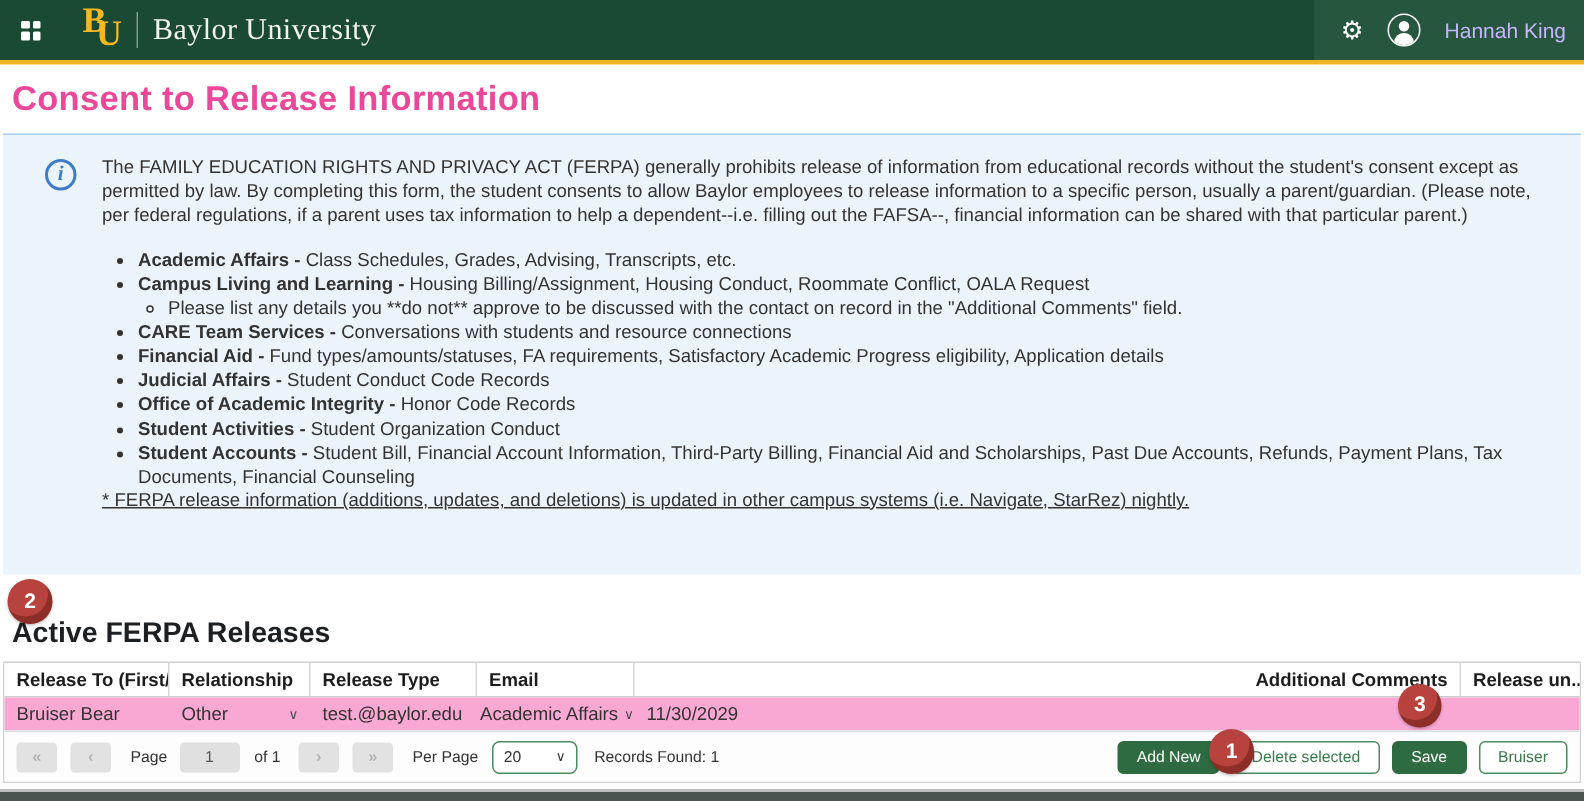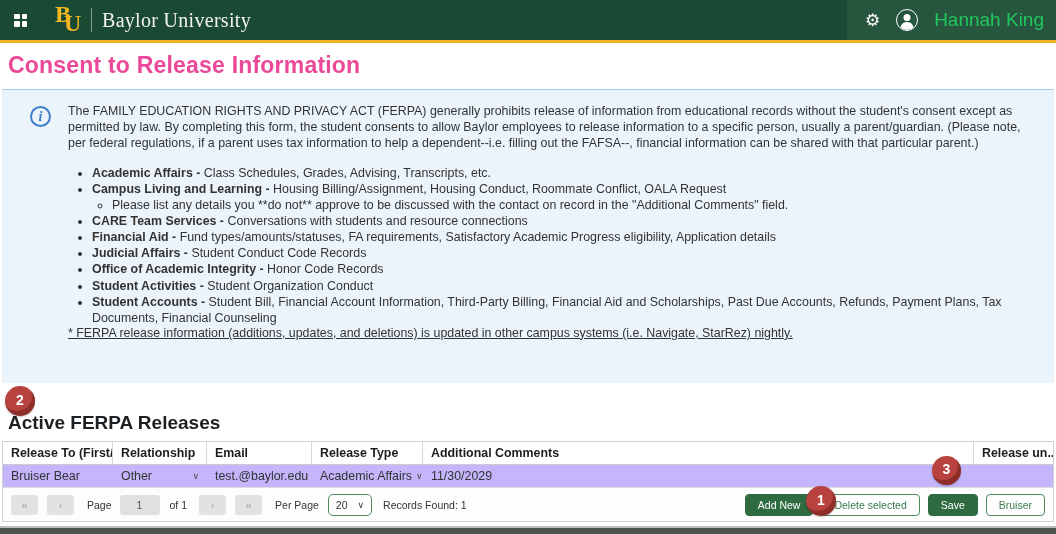--- a/index.html
+++ b/index.html
@@ -31,21 +31,21 @@
     height: 40px; background: #27563e; display: flex; align-items: center;
     padding: 0 12px 0 18px; gap: 16px;
   }
   .gear { color: #ffffff; font-size: 17px; line-height: 1; cursor: pointer; }
   .avatar { width: 22px; height: 22px; border: 1.5px solid #ffffff; border-radius: 50%;
             position: relative; overflow: hidden; cursor: pointer; }
   .avatar .head { position: absolute; left: 50%; top: 4px; transform: translateX(-50%);
                   width: 7px; height: 7px; background: #ffffff; border-radius: 50%; }
   .avatar .torso { position: absolute; left: 50%; top: 12px; transform: translateX(-50%);
                    width: 13px; height: 9px; background: #ffffff; border-radius: 6px 6px 0 0; }
-  .username { color: #22c55e; font-size: 19px; white-space: nowrap; }
+  .username { color: #c4b5fd; font-size: 14px; white-space: nowrap; }
   .goldbar { position: absolute; top: 40px; left: 0; width: 100%; height: 3px; background: #f0b323; }
 
   
   .page-title {
     position: absolute; top: 52px; left: 8px;
     font-size: 23px; font-weight: bold; color: #ec4899; letter-spacing: .2px;
   }
 
   
   .info-box {
@@ -84,25 +84,25 @@
     position: absolute; top: 412px; left: 8px;
     font-size: 19px; font-weight: bold; color: #1c2023;
   }
 
   
   .grid-wrap { position: absolute; top: 441px; left: 2px; right: 2px; border: 1px solid #d2d2d2; background: #ffffff; }
   .trow { display: flex; width: 100%; font-size: 12.4px; }
   .thead { background: #ffffff; font-weight: bold; color: #1d1d1d; border-bottom: 1px solid #cccccc; }
   .thead .cell { padding: 4px 8px; height: 22px; border-right: 1px solid #d6d6d6; white-space: nowrap; overflow: hidden; }
   .thead .cell:last-child { border-right: none; }
-  .tdata { background: #c4b5fd; color: #333333; cursor: pointer; }
+  .tdata { background: #f9a8d4; color: #333333; cursor: pointer; }
   .tdata .cell { padding: 4px 8px; height: 22px; white-space: nowrap; overflow: hidden;
                  display: flex; align-items: center; justify-content: space-between; }
   .c1 { width: 110px; } .c2 { width: 94px; } .c3 { width: 105px; }
-  .c4 { width: 111px; } .c5 { flex: 1; } .c6 { width: 79px; }
+  .c4 { width: 111px; } .c5 { flex: 1; text-align: right; } .c6 { width: 79px; }
   .chev { font-size: 9px; color: #4a4a4a; margin-left: 4px; }
 
   
   .toolbar {
     display: flex; align-items: center; height: 34px; background: #fdfdfd;
     border-top: 1px solid #dddddd; padding: 0 8px; font-size: 10.5px; color: #333333;
   }
   .pgbtn {
     width: 27px; height: 20px; background: #e2e2e2; border: none; border-radius: 3px;
     color: #b3b3b3; font-size: 11px; font-weight: bold; margin-right: 9px; cursor: pointer;
@@ -110,21 +110,21 @@
   }
   .pg-label { margin: 0 8px 0 4px; }
   .pg-input {
     width: 40px; height: 20px; background: #e0e0e0; border: none; border-radius: 3px;
     text-align: center; font-size: 10.5px; color: #555555; margin-right: 10px;
   }
   .pg-of { margin-right: 12px; }
   .perpage-label { margin: 0 9px 0 4px; }
   .perpage-select {
     height: 22px; border: 1.5px solid #4c8a5f; border-radius: 5px; background: #ffffff;
-    display: inline-flex; align-items: center; padding: 5px 7px; gap: 6px;
+    display: inline-flex; align-items: center; padding: 5px 7px; gap: 19px;
     font-size: 10.5px; color: #333; margin-right: 11px; cursor: pointer;
   }
   .perpage-select .chev { color: #333; }
   .records { white-space: nowrap; }
   .toolbar .flexfill { flex: 1; }
   .act-btn {
     height: 22px; border-radius: 4px; font-size: 10.5px; padding: 0 12px; margin-left: 8px;
     cursor: pointer; display: inline-flex; align-items: center; justify-content: center;
     font-family: "Liberation Sans", "DejaVu Sans", sans-serif;
   }
@@ -190,22 +190,22 @@
       <p class="footnote">* FERPA release information (additions, updates, and deletions) is updated in other campus systems (i.e. Navigate, StarRez) nightly.</p>
     </div>
   </section>
 
   <h2 class="section-title">Active FERPA Releases</h2>
 
   <div class="grid-wrap">
     <div class="trow thead">
       <div class="cell c1">Release To (First/L...</div>
       <div class="cell c2">Relationship</div>
+      <div class="cell c4">Release Type</div>
       <div class="cell c3">Email</div>
-      <div class="cell c4">Release Type</div>
       <div class="cell c5">Additional Comments</div>
       <div class="cell c6">Release un...</div>
     </div>
     <div class="trow tdata">
       <div class="cell c1">
           <span>Bruiser Bear</span>
         </div>
       <div class="cell c2">
         <span>Other</span>
         <span class="chev">∨</span>

